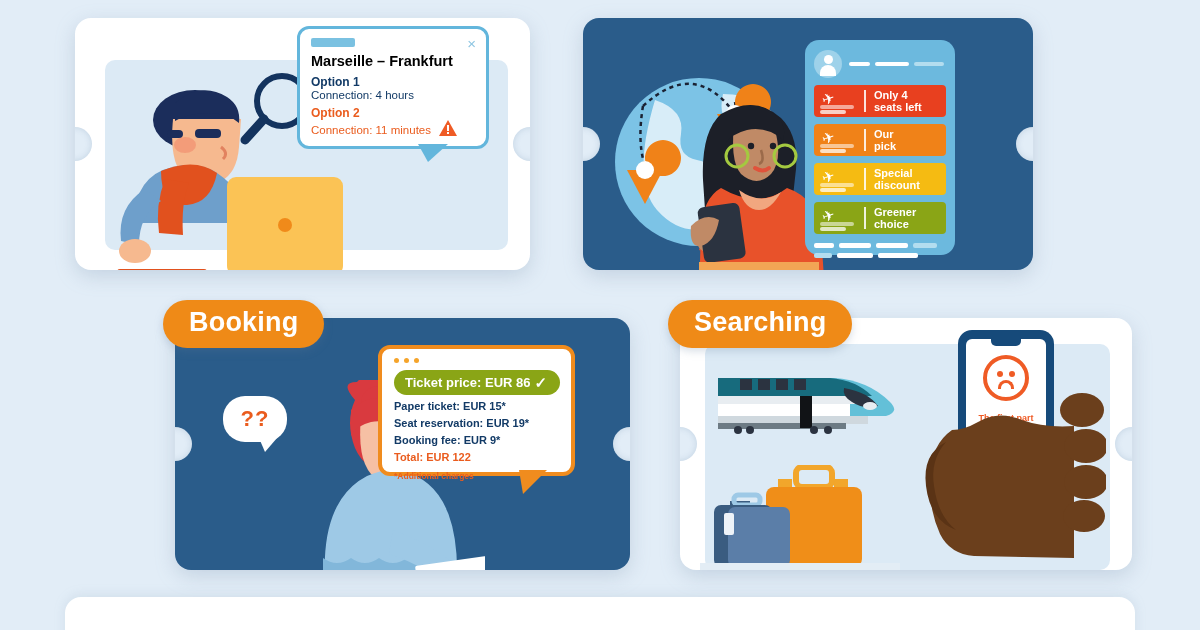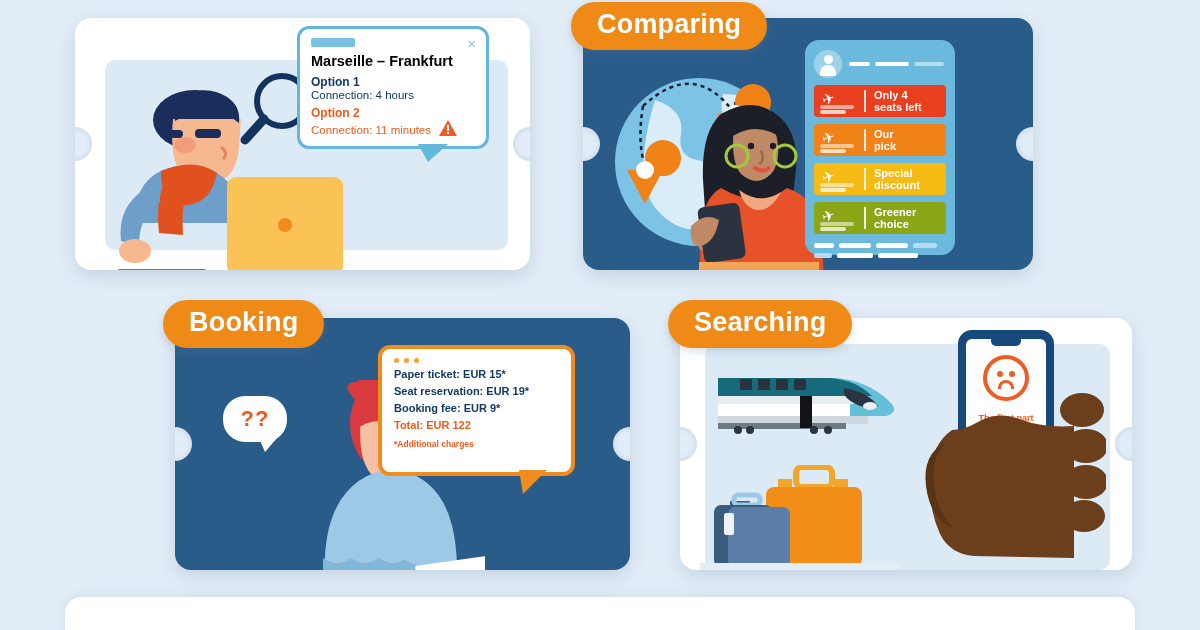--- a/index.html
+++ b/index.html
@@ -356,21 +356,20 @@
           <span class="hbar d" style="width:18px;height:5px"></span>
           <span class="hbar" style="width:36px;height:5px"></span>
           <span class="hbar" style="width:40px;height:5px"></span>
         </div>
       </div>
     </div>
 
     <div class="notch l"></div>
     <div class="notch r"></div>
   </div>
-  <div class="badge" style="left:571px;top:2px">Comparing</div>
 
   <div class="card dark" id="c-book">
     <div class="inner"></div>
 
     <svg width="280" height="210" style="position:absolute;left:30px;top:62px;z-index:14" viewBox="0 0 280 210">
       <path d="M150 20 q-16-18 2-18 q20-22 46 2 q34 10 22 52 q-6 26-26 32 q-32 8-44-20 q-10-26 0-48 z" fill="#d93a3f"></path>
       <path d="M156 36 q30-16 46 6 q10 34-4 50 q-16 16-32 2 q-14-16-10-58 z" fill="#f6c0a4"></path>
       <ellipse cx="174" cy="22" rx="18" ry="16" fill="#d93a3f"></ellipse>
       <path d="M146 30 q24-22 48-4 q14 12 10 30 q-18-18-38-14 q-16 4-20 14 z" fill="#d93a3f"></path>
       <circle cx="190" cy="64" r="12" fill="none" stroke="#2b3340" stroke-width="2.5"></circle>
@@ -388,20 +387,24 @@
     <div class="qbub">
       <span>??</span>
     </div>
 
     <div class="bub">
       <div class="dots">
           <i></i>
           <i></i>
           <i></i>
         </div>
+      <div class="pricepill">
+        <span>Ticket price: EUR 86</span>
+        <span class="chk">✓</span>
+      </div>
       <div class="li">Paper ticket: EUR 15*</div>
       <div class="li">Seat reservation: EUR 19*</div>
       <div class="li">Booking fee: EUR 9*</div>
       <div class="li total">Total: EUR 122</div>
       <div class="fine">*Additional charges</div>
       <div class="tail"></div>
     </div>
 
     <div class="notch l"></div>
     <div class="notch r"></div>

